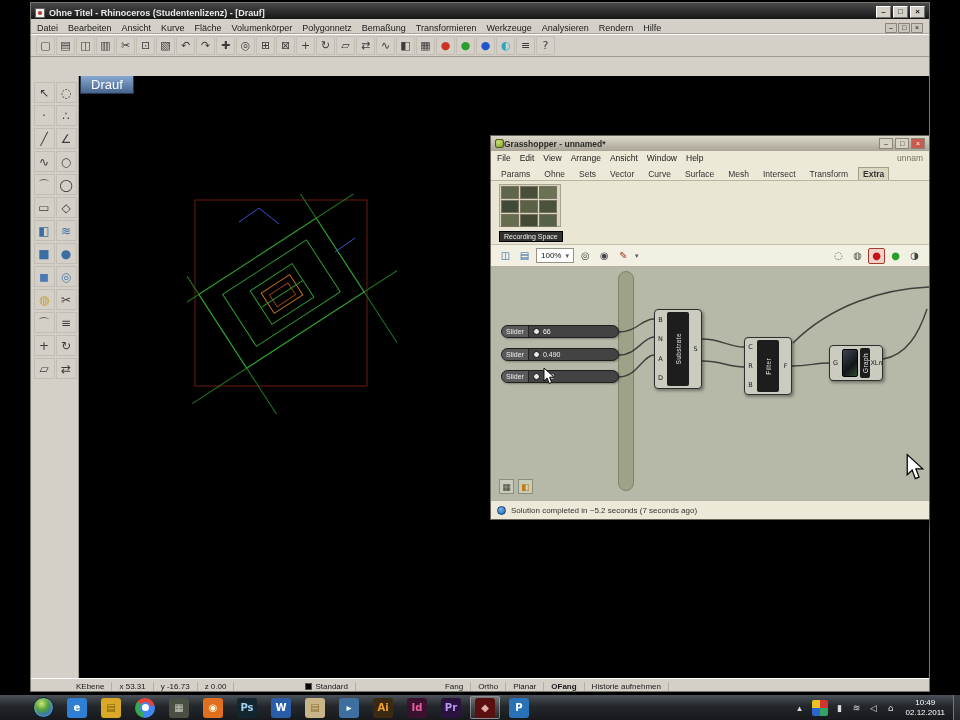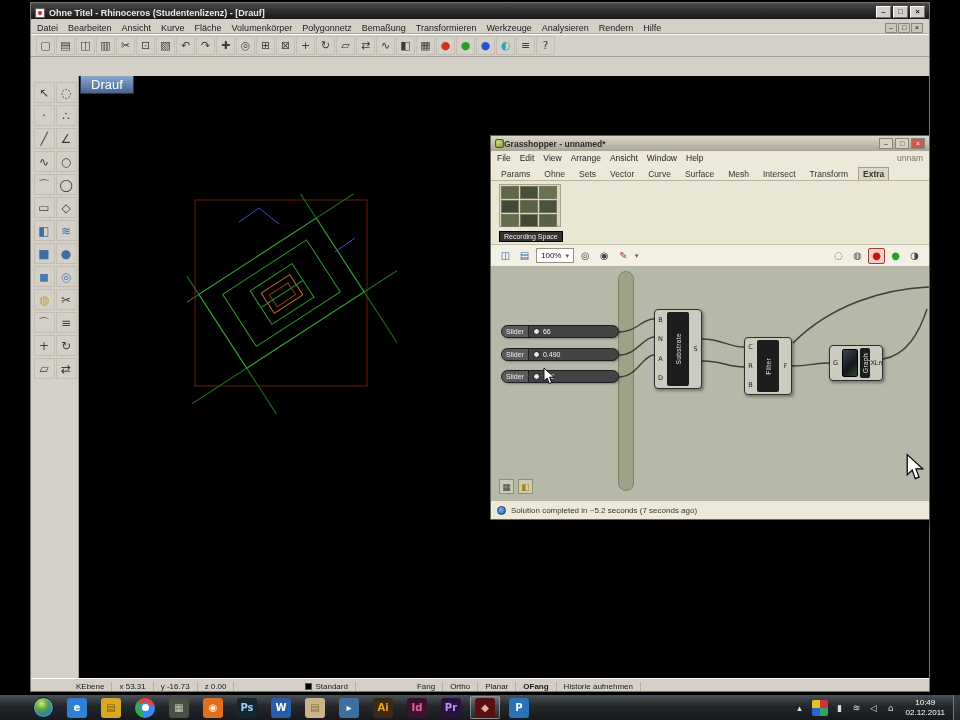--- a/index.html
+++ b/index.html
@@ -33,21 +33,21 @@
   .sb-icon .g{font-size:12px}
   .viewport{flex:1;position:relative;background:#000;overflow:hidden}
   .vp-tab{position:absolute;left:1px;top:0;padding:1px 10px;font-size:13px;color:#fff;background:linear-gradient(#87a8d0,#47658f);border:1px solid #27364d;border-top:none}
   .wireframe{position:absolute;left:108px;top:118px}
 
   
   .rh-status{position:absolute;left:0;right:0;bottom:0;height:13px;background:var(--chrome,#d4d0c8);display:flex;align-items:flex-end;font-size:8px;color:#1a1a1a;padding-left:38px;border-top:1px solid #fff}
   .st-cell{padding:0 7px;border-right:1px solid #b3afa5;white-space:nowrap;display:flex;align-items:center;gap:3px}
   .st-layer{margin-left:64px}
   .swatch{width:7px;height:7px;background:#000;border:1px solid #555;display:inline-block}
-  .st-toggles{margin-left:54px;display:flex}
+  .st-toggles{margin-left:82px;display:flex}
   .st-toggle.active{font-weight:bold}
 
   
   .gh{position:absolute;left:490px;top:135px;width:440px;height:385px;background:#ece9d8;border:1px solid #66635a;box-shadow:3px 4px 10px rgba(0,0,0,.65);z-index:10;font-size:9px}
   .gh-titlebar{height:15px;background:linear-gradient(#dbd7c9,#a9a495);display:flex;align-items:center;padding:0 4px;gap:0}
   .gh-app-icon{width:9px;height:9px;background:radial-gradient(circle at 35% 30%,#cfe07a,#7a9a2e);border:1px solid #4a5e1c;border-radius:2px}
   .gh-title{font-size:8.5px;font-weight:bold;color:#2a2a2a;white-space:nowrap}
   .gh-controls{margin-left:auto;display:flex;gap:2px}
   .gh-btn{width:14px;height:11px;background:#d6d2c4;border:1px solid #8a8578;font-size:7px;line-height:9px;text-align:center;color:#222}
   .gh-btn.close{background:#c75b4e;color:#fff}

